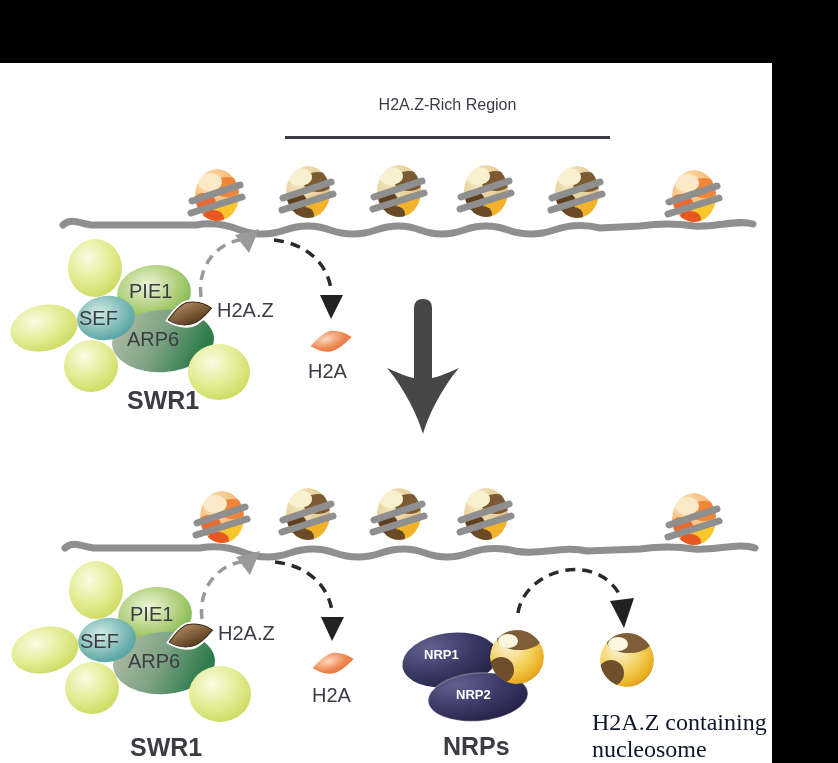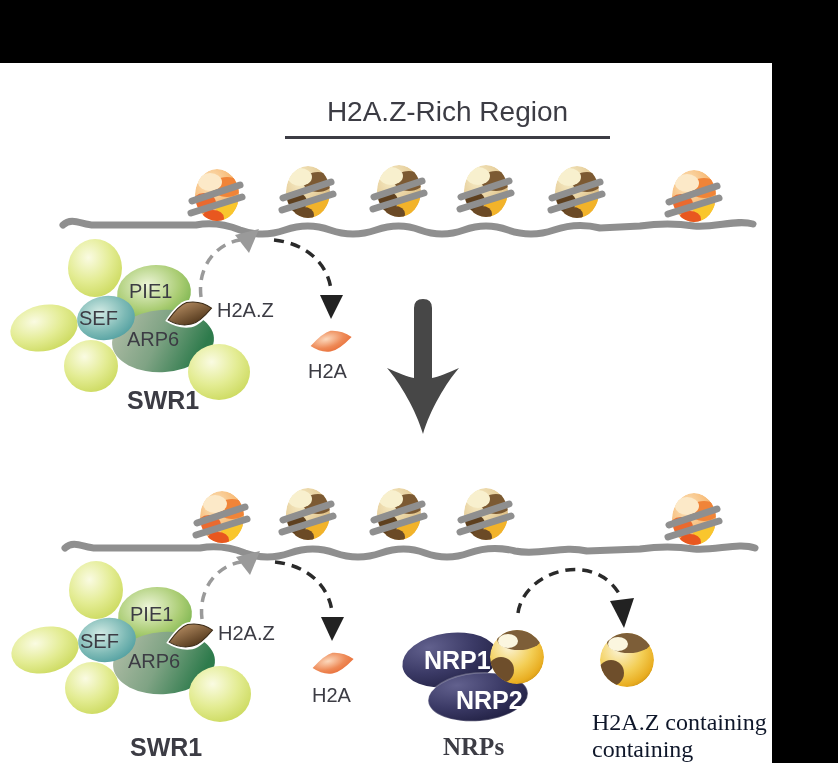--- a/index.html
+++ b/index.html
@@ -4,24 +4,24 @@
 <style>
   html,body{margin:0;padding:0;background:#000;}
   .stage{position:relative;width:838px;height:763px;background:#ffffff;overflow:hidden;
          font-family:"Liberation Sans",sans-serif;}
   .bar{position:absolute;background:#000000;}
   .bar-top{left:0;top:0;width:838px;height:63px;}
   .bar-right{left:772px;top:63px;width:66px;height:700px;}
   svg.art{position:absolute;left:0;top:0;}
   .lbl{position:absolute;color:#3C3C44;font-size:20px;line-height:1;white-space:nowrap;}
   .lbl.bold{font-weight:bold;font-size:25px;}
-  .lbl.white{color:#ffffff;font-weight:bold;font-size:25px;}
+  .lbl.white{color:#ffffff;font-weight:bold;font-size:13px;}
   .lbl.cap{font-size:24px;color:#0f172a;font-family:Liberation Serif, serif;}
   .region-title{position:absolute;left:285px;top:96px;width:325px;text-align:center;
-                color:#3C3C44;font-size:28px;}
+                color:#3C3C44;font-size:16px;}
   .region-line{position:absolute;left:285px;top:136px;width:325px;height:3px;background:#3C3C44;}
 </style>
 </head>
 <body>
 
 <div class="stage">
 
   <svg class="art" width="838" height="763" viewBox="0 0 838 763">
     <defs>
       <radialGradient id="blobG" cx="38%" cy="32%" r="75%">
@@ -209,18 +209,18 @@
 
   <div class="lbl" style="left:130px;top:604px;">PIE1</div>
   <div class="lbl" style="left:80px;top:631px;">SEF</div>
   <div class="lbl" style="left:128px;top:651px;">ARP6</div>
   <div class="lbl" style="left:218px;top:623px;">H2A.Z</div>
   <div class="lbl bold" style="left:130px;top:735px;">SWR1</div>
   <div class="lbl" style="left:312px;top:685px;">H2A</div>
 
   <div class="lbl white" style="left:424px;top:648px;">NRP1</div>
   <div class="lbl white" style="left:456px;top:688px;text-align:right;">NRP2</div>
-  <div class="lbl bold" style="left:443px;top:734px;font-family:Liberation Serif, serif;">NRPs</div>
+  <div class="lbl bold" style="left:443px;top:734px;">NRPs</div>
 
   <div class="lbl cap" style="left:592px;top:710px;">H2A.Z containing</div>
-  <div class="lbl cap" style="left:592px;top:737px;">containing</div>
+  <div class="lbl cap" style="left:592px;top:737px;">nucleosome</div>
 
 </div>
 
 </body></html>

